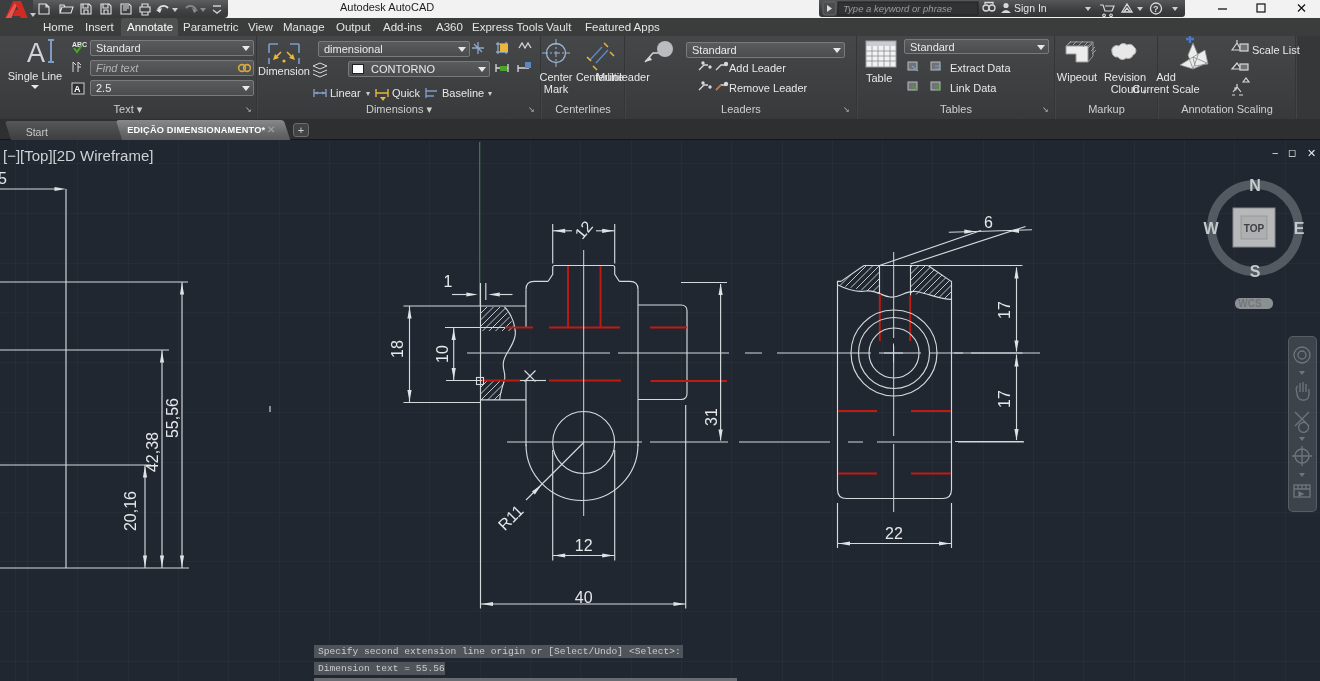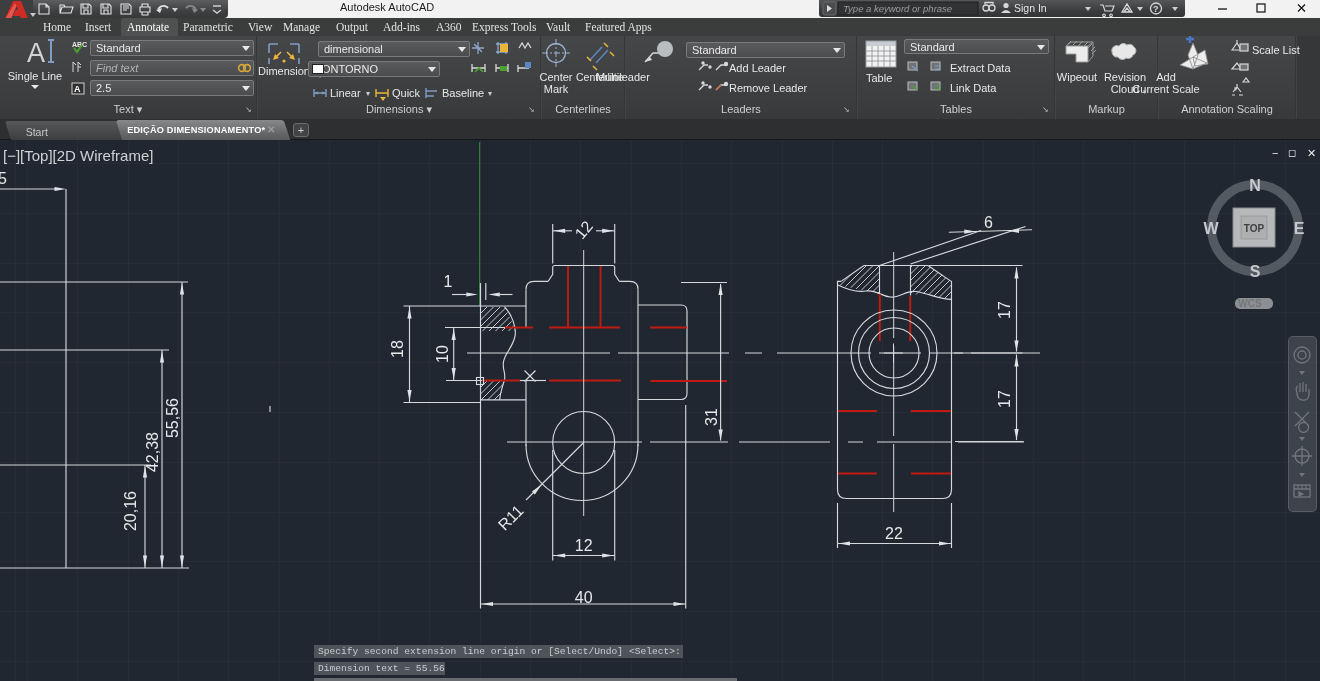--- a/index.html
+++ b/index.html
@@ -9,21 +9,21 @@
 
   
   #titlebar { position:absolute; top:0; left:0; width:1320px; height:18px; background:#f2f2f2; }
   #qat { position:absolute; top:0; left:0; width:228px; height:18px;
          background:linear-gradient(#5c5e5f,#3f4142 60%,#353738); border-radius:0 0 4px 0; }
   #titletext { position:absolute; top:1px; left:340px; width:140px; height:14px; font-size:11px; color:#1c1c1c; white-space:nowrap; }
   #searchstrip { position:absolute; top:0; left:819px; width:366px; height:17px;
          background:linear-gradient(#555758,#3b3d3e 60%,#323435); border-radius:0 0 3px 3px; }
 
   
-  #menubar { position:absolute; top:18px; left:0; width:1320px; height:18px; background:#3b3d3d;font-family:Liberation Serif, serif; }
+  #menubar { position:absolute; top:18px; left:0; width:1320px; height:18px; background:#3b3d3d; }
   #menubar .mi { position:absolute; top:3px; font-size:11.5px; color:#e4e4e4; white-space:nowrap; }
   #menutab { position:absolute; top:0px; left:121px; width:57px; height:18px; background:#4f5151;
              border-radius:3px 3px 0 0; }
 
   
   #ribbon { position:absolute; top:36px; left:0; width:1320px; height:83px; background:linear-gradient(#454748,#3b3d3e 75%,#38393a); }
   .pansep { position:absolute; top:0; width:2px; height:83px;
             background:linear-gradient(90deg,#2c2e2f,#4a4c4d); }
   .pantitle { position:absolute; top:67px; height:16px; font-size:11px; color:#cfcfcf; text-align:center; }
   .launch { position:absolute; top:69px; width:9px; height:9px; color:#b9b9b9; font-size:8px; }
@@ -266,21 +266,21 @@
 
     <div class="combo" style="left:90px;top:4px;width:164px">Standard<span class="car"></span></div>
     <div class="combo" style="left:90px;top:24px;width:164px;font-style:italic;color:#b4b4b4">Find text
       <svg class="abs" style="right:2px;top:2px" width="14" height="12">
           <circle cx="5" cy="5" r="3.4" fill="none" stroke="#d8a83c" stroke-width="1.6"></circle>
           <circle cx="10" cy="5" r="3.4" fill="none" stroke="#d8a83c" stroke-width="1.6"></circle>
         </svg>
     </div>
     <div class="combo" style="left:90px;top:44px;width:164px">2.5<span class="car"></span></div>
     <div class="combo" style="left:318px;top:5px;width:152px">dimensional<span class="car"></span></div>
-    <div class="combo" style="left:308px;top:25px;width:132px;padding-left:5px">CONTORNO<span class="car"></span>
+    <div class="combo" style="left:348px;top:25px;width:142px;padding-left:22px">CONTORNO<span class="car"></span>
       <div class="abs" style="left:3px;top:2px;width:12px;height:10px;background:#fff;border:1px solid #222"></div>
     </div>
     <div class="rlab" style="left:330px;top:51px">Linear</div>
     <div class="rlab" style="left:366px;top:53px;font-size:8px;color:#cdcdcd">▾</div>
     <div class="rlab" style="left:392px;top:51px">Quick</div>
     <div class="rlab" style="left:442px;top:51px">Baseline</div>
     <div class="rlab" style="left:488px;top:53px;font-size:8px;color:#cdcdcd">▾</div>
     <div class="rlab" style="left:537px;top:35px;width:38px;text-align:center;font-size:11px">Center<br>Mark</div>
     <div class="rlab" style="left:576px;top:35px;font-size:10.5px">Centerline</div>
     <div class="rlab" style="left:596px;top:35px">Multileader</div>

